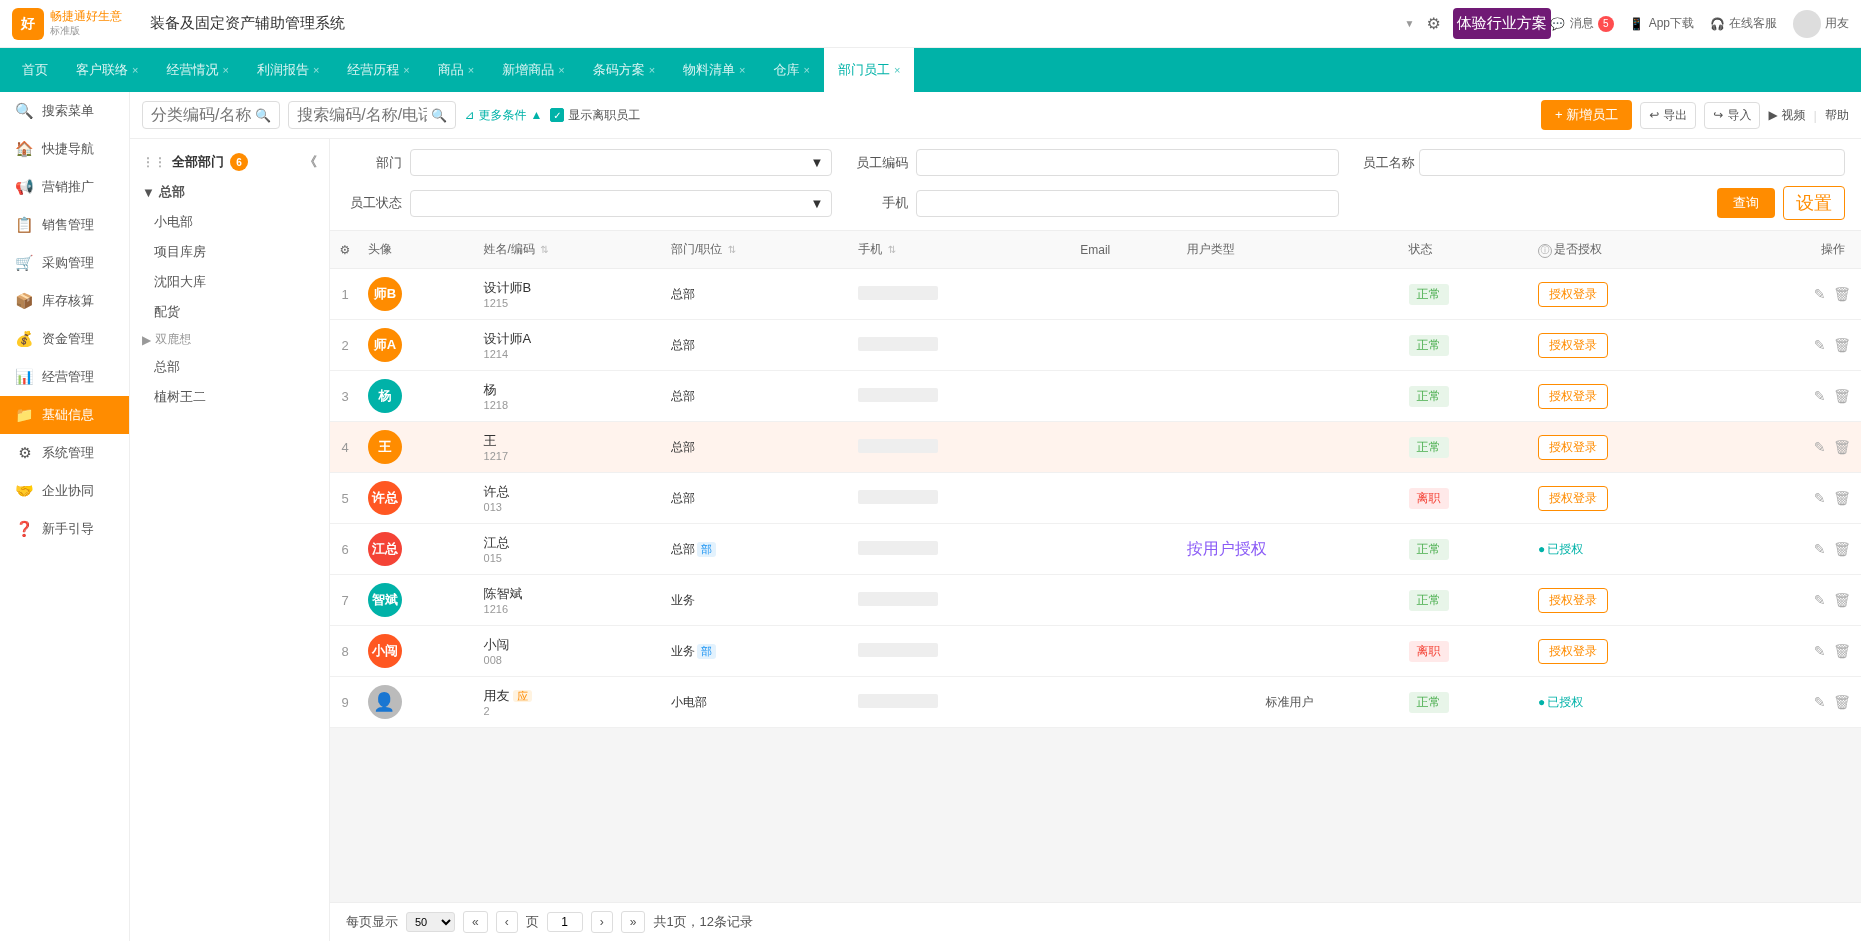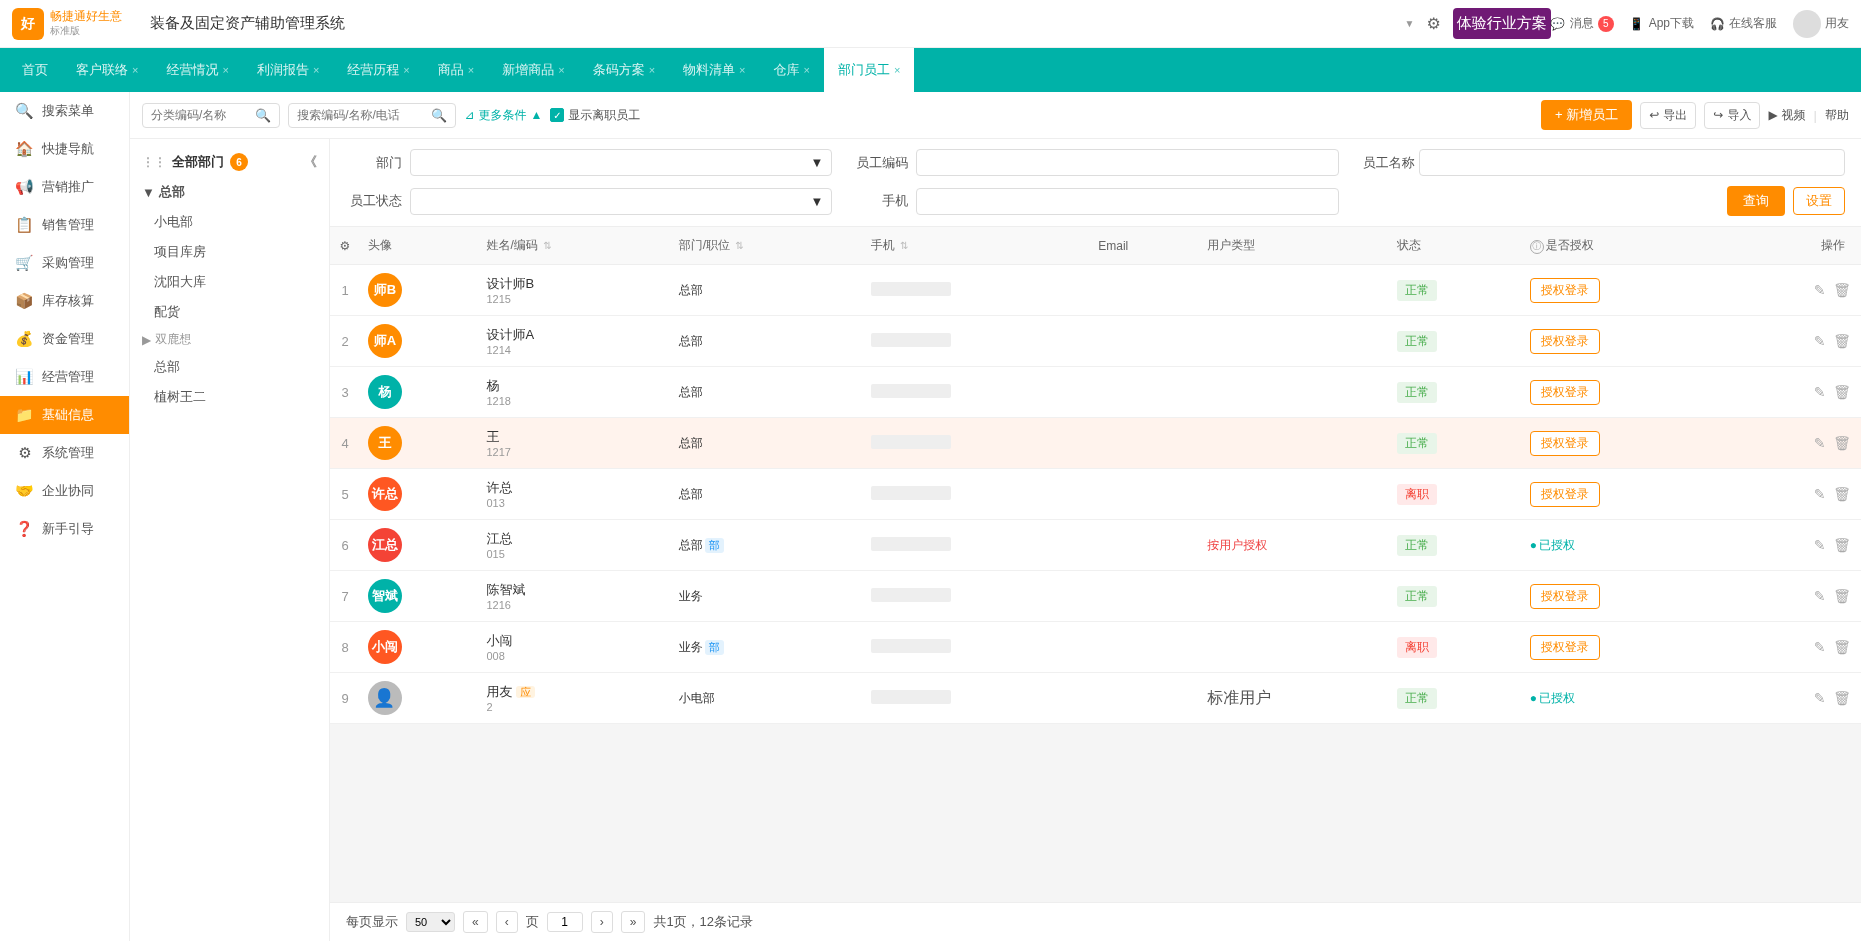--- a/index.html
+++ b/index.html
@@ -34,21 +34,21 @@
     .sidebar-item { display: flex; align-items: center; gap: 8px; padding: 10px 16px; cursor: pointer; color: #555; font-size: 13px; }
     .sidebar-item.active { background: #ff8c00; color: white; }
     .sidebar-icon { width: 18px; height: 18px; display: flex; align-items: center; justify-content: center; font-size: 15px; }
 
     
     .content { flex: 1; display: flex; flex-direction: column; overflow: hidden; }
 
     
     .toolbar { background: #fff; padding: 8px 12px; display: flex; align-items: center; gap: 8px; border-bottom: 1px solid #eee; }
     .search-box { display: flex; align-items: center; border: 1px solid #ddd; border-radius: 4px; padding: 4px 8px; gap: 4px; background: #fff; }
-    .search-input { border: none; outline: none; font-size: 12px; width: 100px; }
+    .search-input { border: none; outline: none; font-size: 16px; width: 100px; }
     .filter-btn { display: flex; align-items: center; gap: 4px; color: #00b2a8; font-size: 12px; cursor: pointer; }
     .show-resigned-cb { display: flex; align-items: center; gap: 4px; color: #555; font-size: 12px; cursor: pointer; }
     .spacer { flex: 1; }
     .add-employee-btn { background: #ff8c00; color: white; border: none; padding: 6px 14px; border-radius: 4px; font-size: 13px; cursor: pointer; display: flex; align-items: center; gap: 4px; }
     .action-btn { display: flex; align-items: center; gap: 4px; color: #555; font-size: 12px; cursor: pointer; padding: 4px 8px; border: 1px solid #ddd; border-radius: 4px; background: #fff; }
     .view-btn { display: flex; align-items: center; gap: 4px; color: #555; font-size: 12px; cursor: pointer; }
 
     
     .content-inner { display: flex; flex: 1; overflow: hidden; }
 
@@ -60,21 +60,21 @@
     .dept-item { padding: 6px 12px 6px 24px; cursor: pointer; font-size: 13px; color: #555; display: flex; align-items: center; gap: 4px; }
     .dept-group { padding: 4px 12px; font-size: 12px; color: #999; display: flex; align-items: center; gap: 4px; cursor: pointer; }
 
     
     .filter-panel { background: #fff; border-bottom: 1px solid #eee; padding: 10px 16px; display: grid; grid-template-columns: 1fr 1fr 1fr; gap: 10px 20px; }
     .filter-row { display: flex; align-items: center; gap: 8px; }
     .filter-label { color: #555; font-size: 13px; white-space: nowrap; min-width: 56px; text-align: right; }
     .filter-select { flex: 1; border: 1px solid #ddd; border-radius: 4px; padding: 5px 8px; font-size: 13px; display: flex; align-items: center; justify-content: space-between; cursor: pointer; background: #fff; }
     .filter-input { flex: 1; border: 1px solid #ddd; border-radius: 4px; padding: 5px 8px; font-size: 13px; outline: none; }
     .query-btn { background: #ff8c00; color: white; border: none; padding: 6px 16px; border-radius: 4px; font-size: 13px; cursor: pointer; }
-    .set-btn { background: #fff; color: #ff8c00; border: 1px solid #ff8c00; padding: 4px 12px; border-radius: 4px; font-size: 13px; cursor: pointer; }
+    .set-btn { background: #fff; color: #ff8c00; border: 1px solid #ff8c00; padding: 4px 12px; border-radius: 4px; font-size: 18px; cursor: pointer; }
 
     
     .right-panel { flex: 1; display: flex; flex-direction: column; overflow: hidden; }
 
     
     .table-wrap { flex: 1; overflow-y: auto; }
     table { width: 100%; border-collapse: collapse; background: #fff; }
     thead { background: #f9f9f9; }
     th { padding: 10px 8px; text-align: left; font-size: 12px; color: #666; font-weight: normal; border-bottom: 1px solid #eee; white-space: nowrap; }
     td { padding: 8px 8px; font-size: 13px; border-bottom: 1px solid #f0f0f0; vertical-align: middle; }
@@ -492,21 +492,21 @@
                   </td>
       <td>
                     <div class="name-code">
                       <span class="name">江总</span>
                       <span class="code">015</span>
                     </div>
                   </td>
       <td><span class="dept-tag">总部 <span class="dept-badge-blue">部</span></span></td>
       <td><span class="phone-blur"></span></td>
       <td style="color:#ccc;"></td>
-      <td style="font-size:12px;color:#ef4444;">按用户授权</td>
+      <td style="font-size:16px;color:#8b5cf6;">按用户授权</td>
       <td><span class="status-tag status-normal">正常</span></td>
       <td><span class="authorized"><span class="authorized-dot">●</span>已授权</span></td>
       <td style="text-align:right;padding-right:8px;">
         <span class="table-action-icon" title="编辑">✎</span>
         <span class="table-action-icon" title="删除">🗑</span>
       </td>
     </tr>
                 <tr>
       <td style="text-align:center;color:#999;">7</td>
       <td>
@@ -558,21 +558,21 @@
                   </td>
       <td>
                     <div class="name-code">
                       <span class="name">用友 <span class="dept-badge-orange" style="font-size:11px;">应</span></span>
                       <span class="code">2</span>
                     </div>
                   </td>
       <td><span class="dept-tag">小电部</span></td>
       <td><span class="phone-blur"></span></td>
       <td style="color:#ccc;"></td>
-      <td style="font-size:16px;color:#555;">标准用户</td>
+      <td style="font-size:12px;color:#555;text-align:center;">标准用户</td>
       <td><span class="status-tag status-normal">正常</span></td>
       <td><span class="authorized"><span class="authorized-dot">●</span>已授权</span></td>
       <td style="text-align:right;padding-right:8px;">
         <span class="table-action-icon" title="编辑">✎</span>
         <span class="table-action-icon" title="删除">🗑</span>
       </td>
     </tr>
               </tbody>
           </table>
         </div>

